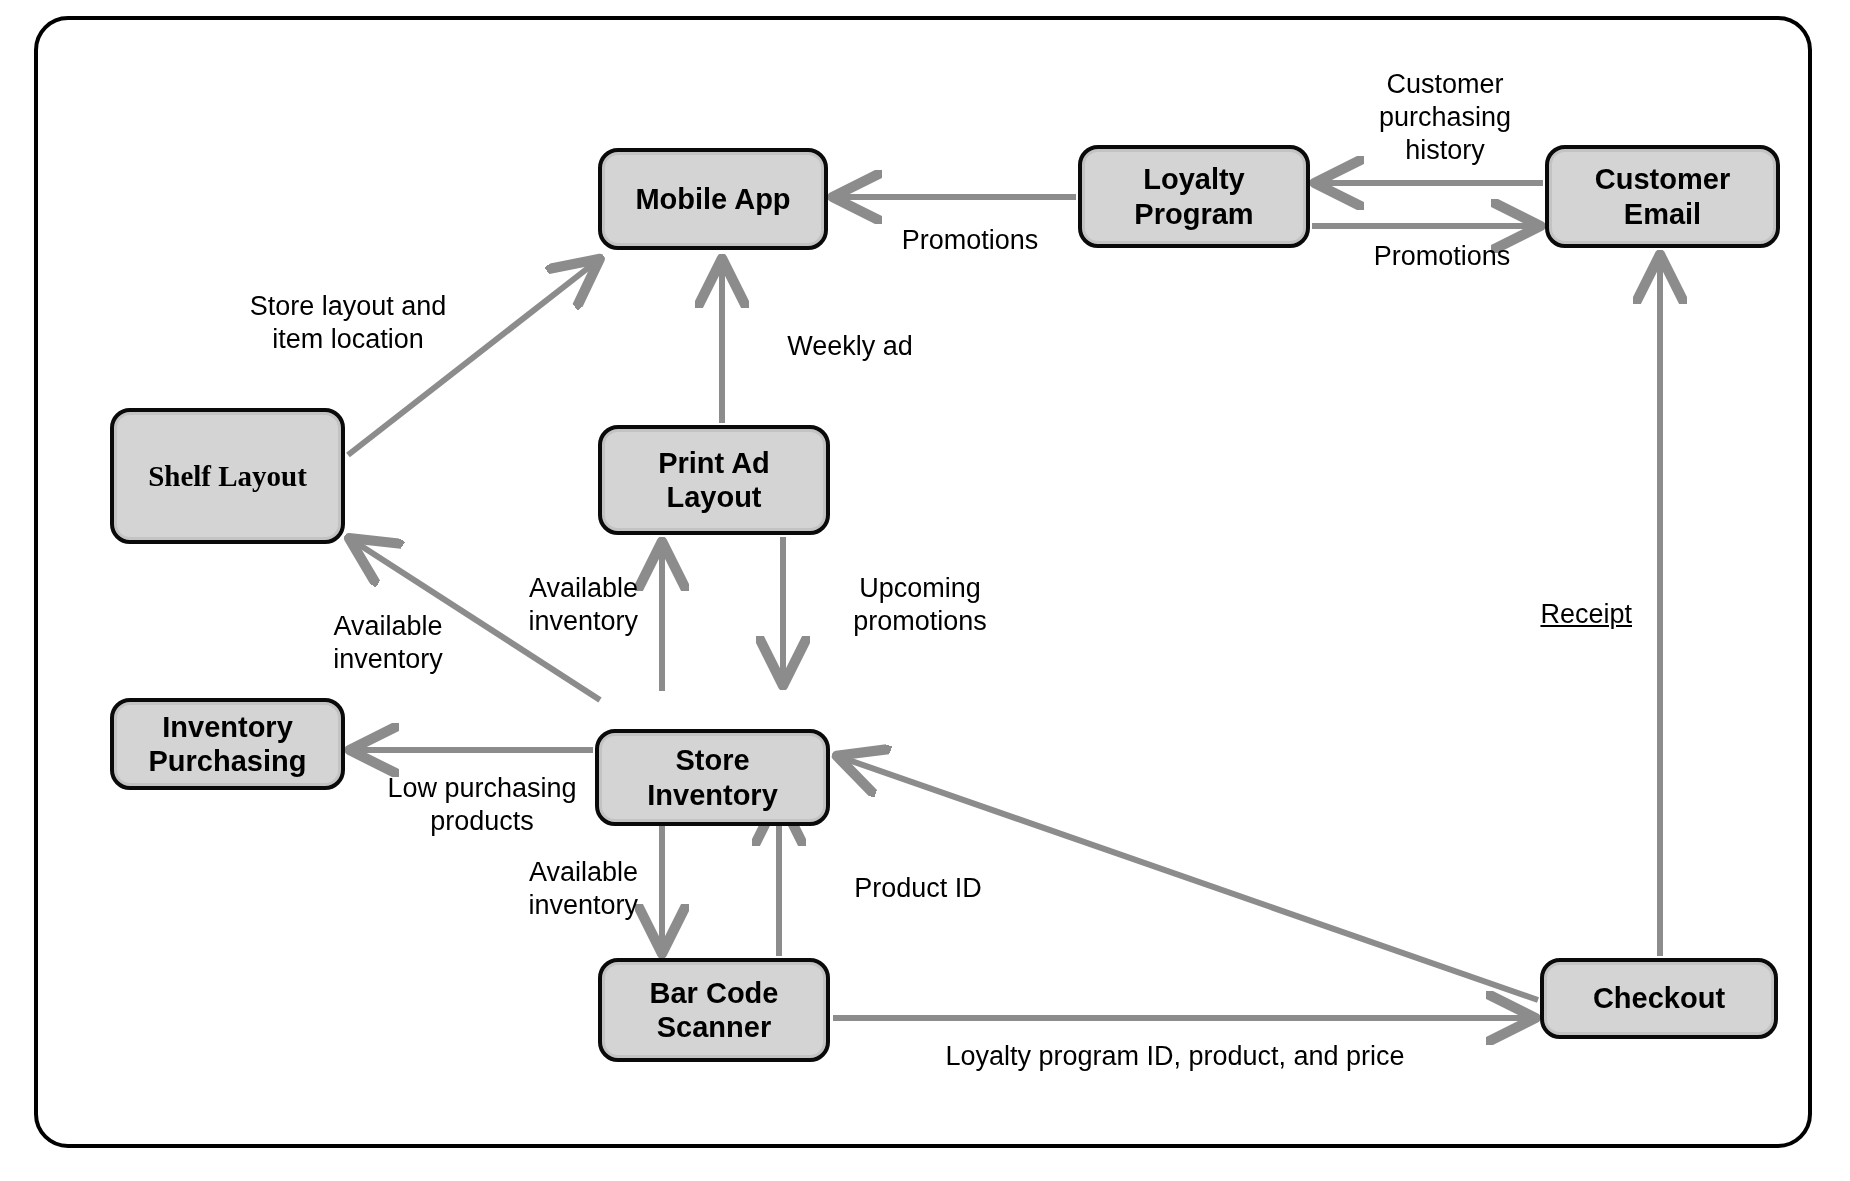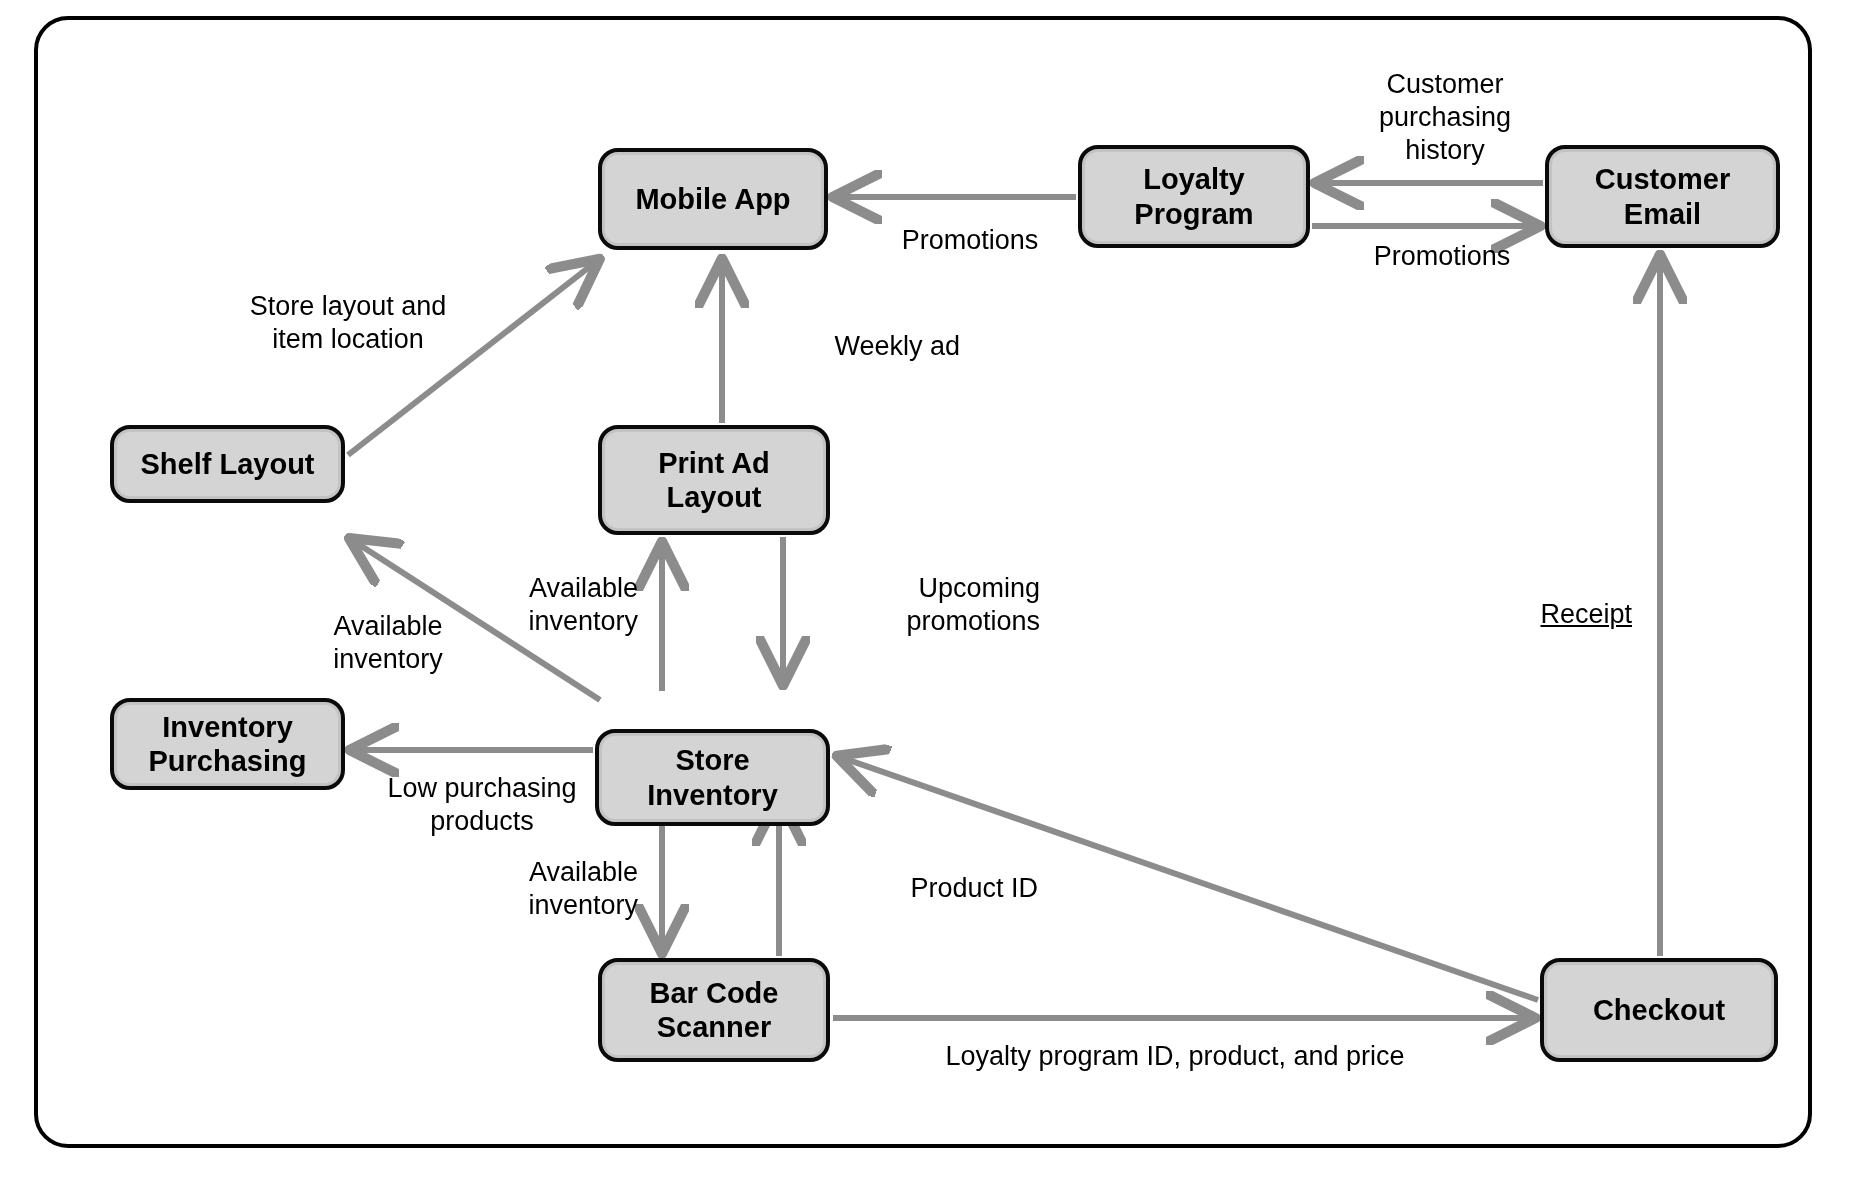--- a/index.html
+++ b/index.html
@@ -63,21 +63,21 @@
     position: absolute;
     color: #000000;
     font-size: 27px;
     line-height: 1.22;
     font-weight: normal;
     white-space: pre-line;
     z-index: 4;
   }
   .elabel.c { text-align: center; }
   .elabel.r { text-align: right; }
-  .elabel.l { text-align: right; }
+  .elabel.l { text-align: center; }
 </style>
 </head>
 <body>
 
 <div id="stage">
 
   <div id="frame"></div>
 
   <svg id="edges" viewBox="0 0 1850 1181" xmlns="http://www.w3.org/2000/svg">
     <defs>
@@ -124,21 +124,21 @@
   <div class="node" style="left:1078px; top:145px; width:232px; height:103px;">
     <span class="node-label">Loyalty
 Program</span>
   </div>
 
   <div class="node" style="left:1545px; top:145px; width:235px; height:103px;">
     <span class="node-label">Customer
 Email</span>
   </div>
 
-  <div class="node" style="left:110px; top:425px; width:235px; height:78px;">
+  <div class="node" style="left:110px; top:408px; width:235px; height:136px;font-family:Liberation Serif, serif;">
     <span class="node-label">Shelf Layout</span>
   </div>
 
   <div class="node" style="left:598px; top:425px; width:232px; height:110px;">
     <span class="node-label">Print Ad
 Layout</span>
   </div>
 
   <div class="node" style="left:110px; top:698px; width:235px; height:92px;">
     <span class="node-label">Inventory
@@ -148,21 +148,21 @@
   <div class="node" style="left:595px; top:693px; width:235px; height:97px;margin-top:36px;">
     <span class="node-label">Store
 Inventory</span>
   </div>
 
   <div class="node" style="left:598px; top:958px; width:232px; height:104px;">
     <span class="node-label">Bar Code
 Scanner</span>
   </div>
 
-  <div class="node" style="left:1540px; top:958px; width:238px; height:104px;border-radius:20px;">
+  <div class="node" style="left:1540px; top:958px; width:238px; height:81px;border-radius:20px;">
     <span class="node-label">Checkout</span>
   </div>
 
   <div class="elabel c" style="left:860px; top:224px; width:220px;">Promotions</div>
 
   <div class="elabel c" style="left:1330px; top:68px; width:230px;">Customer
 purchasing
 history</div>
 
   <div class="elabel c" style="left:1332px; top:240px; width:220px;">Promotions</div>

